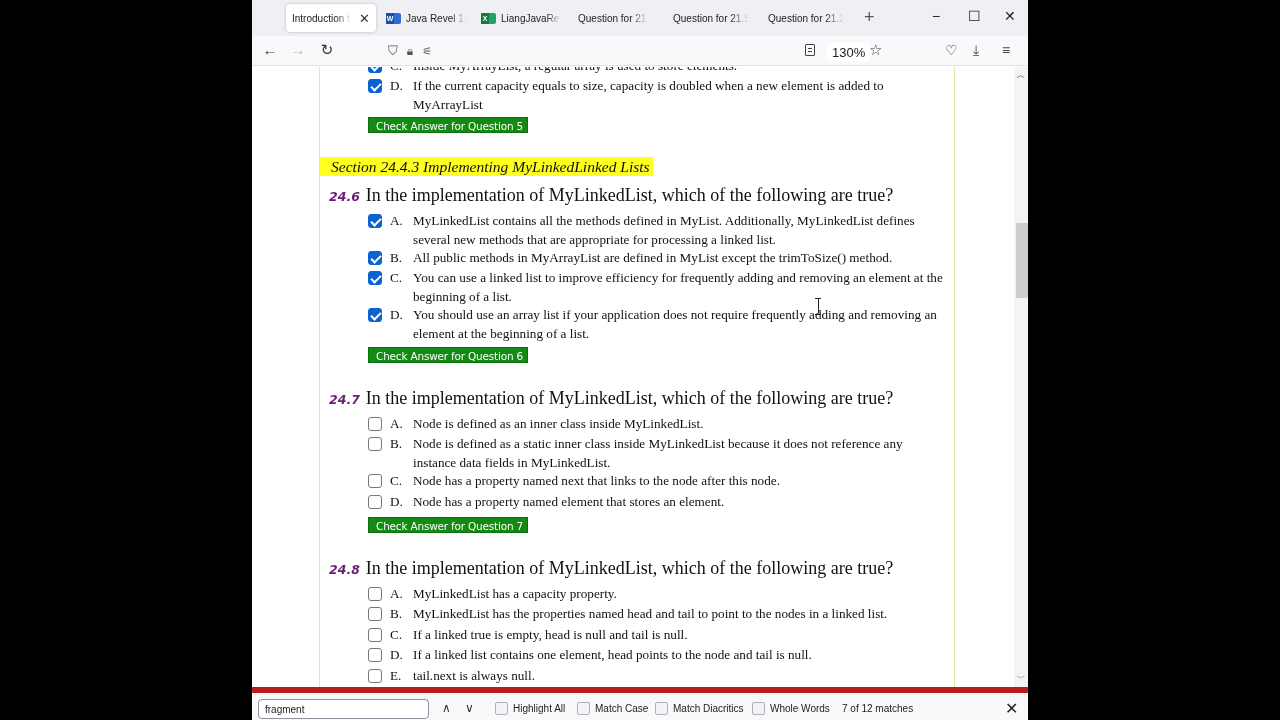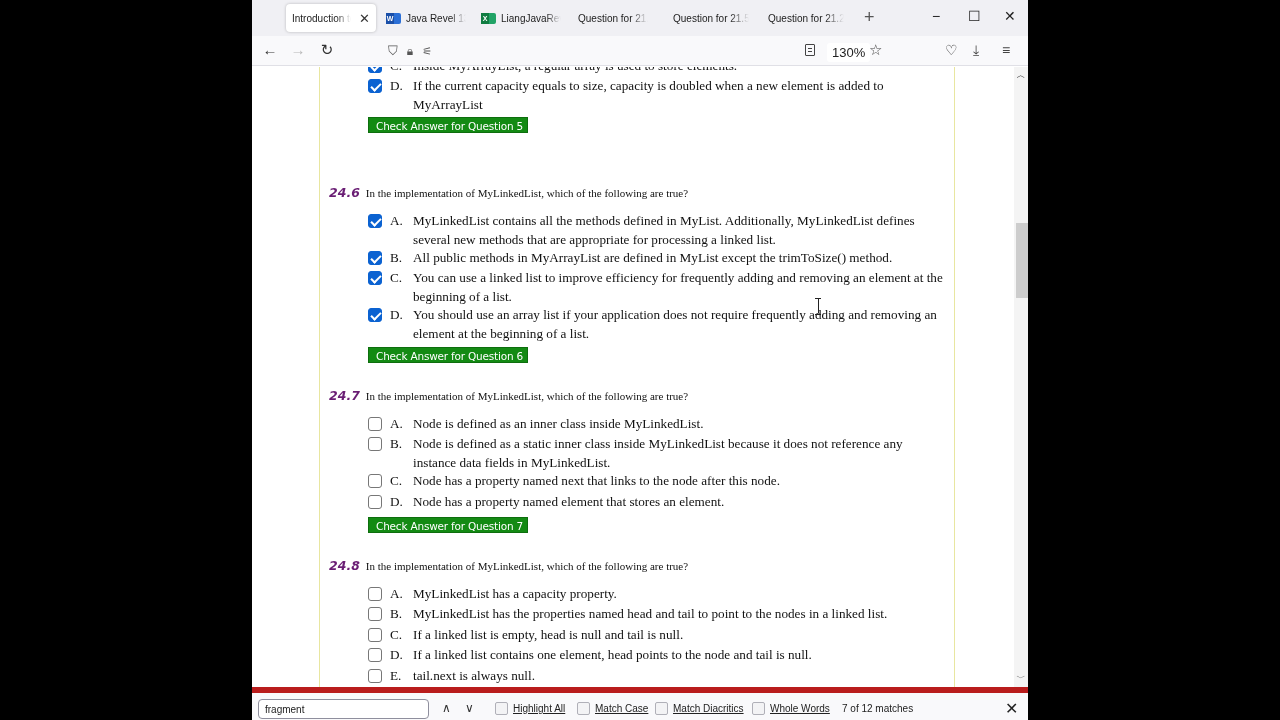--- a/index.html
+++ b/index.html
@@ -78,21 +78,21 @@
   .check-btn {
     position: absolute; left: 48px; height: 16px; padding: 0 4px 8px 7px; background: #138a13; color: #fff;
     font-family: "DejaVu Sans", sans-serif; font-size: 10.5px; line-height: 16px; border: 1px solid #0d6e0d; cursor: pointer; white-space: nowrap; letter-spacing: -0.2px;
   }
   .section-title {
     position: absolute; left: 0; height: 19px; background: #ffff20; padding: 0 3px 0 11px;
     font-family: "Liberation Serif", serif; font-style: italic; font-size: 15.5px; line-height: 19px; color: #111;
   }
   .qhead { position: absolute; left: 9px; display: flex; align-items: baseline; white-space: nowrap; }
   .qnum { font-family: "DejaVu Sans", sans-serif; font-weight: bold; font-style: italic; color: #6a1e74; font-size: 12.5px; margin-right: 6px; }
-  .qtext { font-family: "Liberation Serif", serif; font-size: 11px; color: #111; }
+  .qtext { font-family: "Liberation Serif", serif; font-size: 18px; color: #111; }
 
   .cursor { position: absolute; left: 563px; top: 298px; width: 6px; height: 15px; }
   .cursor::before { content: ""; position: absolute; left: 2.5px; top: 0; width: 1px; height: 15px; background: #222; }
   .cursor::after { content: ""; position: absolute; left: 0; top: 0; width: 6px; height: 15px; border-top: 1px solid #222; border-bottom: 1px solid #222; }
 
   
   .vscroll { position: absolute; left: 762px; top: 67px; width: 14px; height: 620px; background: #f4f4f4; }
   .vscroll .up, .vscroll .down { position: absolute; left: 0; width: 14px; text-align: center; font-size: 9px; color: #333; }
   .vscroll .up { top: 2px; }
   .vscroll .down { bottom: 2px; }
@@ -101,21 +101,21 @@
   
   .findbar {
     position: absolute; left: 0; top: 687px; width: 776px; height: 33px; background: #f9f9fb; border-top: 6px solid #b91c1c;
     font-size: 10px; color: #222;
   }
   .find-input {
     position: absolute; left: 6px; top: 6px; width: 171px; height: 20px; border: 1px solid #8f8f9d; border-radius: 4px;
     background: #fff; font-size: 10px; padding-left: 6px; font-family: "Liberation Sans", sans-serif; color: #222;
   }
   .find-arrow { position: absolute; top: 8px; font-size: 12px; color: #333; }
-  .find-opt { position: absolute; top: 9px; display: flex; align-items: center; white-space: nowrap; text-decoration: underline; }
+  .find-opt { position: absolute; top: 9px; display: flex; align-items: center; white-space: nowrap; }
   .find-opt .box { width: 13px; height: 13px; border: 1px solid #b0b0b8; border-radius: 2px; background: #f3f3f5; margin-right: 5px; }
   .find-status { position: absolute; left: 590px; top: 10px; }
   .find-close { position: absolute; left: 753px; top: 6px; font-size: 16px; color: #222; }
 </style>
 </head>
 <body>
 
 <div class="window">
 
   <div class="tabbar">
@@ -171,20 +171,21 @@
         <span class="letter">C.</span>
         <span class="txt">Inside MyArrayList, a regular array is used to store elements.</span>
       </div>
       <div class="opt" style="top:30px;">
         <span class="cb checked"></span>
         <span class="letter">D.</span>
         <span class="txt">If the current capacity equals to size, capacity is doubled when a new element is added to MyArrayList</span>
       </div>
       <div class="check-btn" style="top:70px;">Check Answer for Question 5</div>
 
+      <div class="section-title" style="top:110px;">Section 24.4.3 Implementing MyLinkedLinked Lists</div>
 
       <div class="qhead" style="top:138px;">
         <span class="qnum">24.6</span>
         <span class="qtext">In the implementation of MyLinkedList, which of the following are true?</span>
       </div>
       <div class="opt" style="top:165px;">
         <span class="cb checked"></span>
         <span class="letter">A.</span>
         <span class="txt">MyLinkedList contains all the methods defined in MyList. Additionally, MyLinkedList defines several new methods that are appropriate for processing a linked list.</span>
       </div>
@@ -241,21 +242,21 @@
         <span class="txt">MyLinkedList has a capacity property.</span>
       </div>
       <div class="opt" style="top:558px;">
         <span class="cb"></span>
         <span class="letter">B.</span>
         <span class="txt" style="width:560px;">MyLinkedList has the properties named head and tail to point to the nodes in a linked list.</span>
       </div>
       <div class="opt" style="top:579px;">
         <span class="cb"></span>
         <span class="letter">C.</span>
-        <span class="txt">If a linked list is empty, head is null and tail is null.</span>
+        <span class="txt">If a linked true is empty, head is null and tail is null.</span>
       </div>
       <div class="opt" style="top:599px;">
         <span class="cb"></span>
         <span class="letter">D.</span>
         <span class="txt">If a linked list contains one element, head points to the node and tail is null.</span>
       </div>
       <div class="opt" style="top:620px;">
         <span class="cb"></span>
         <span class="letter">E.</span>
         <span class="txt">tail.next is always null.</span>

